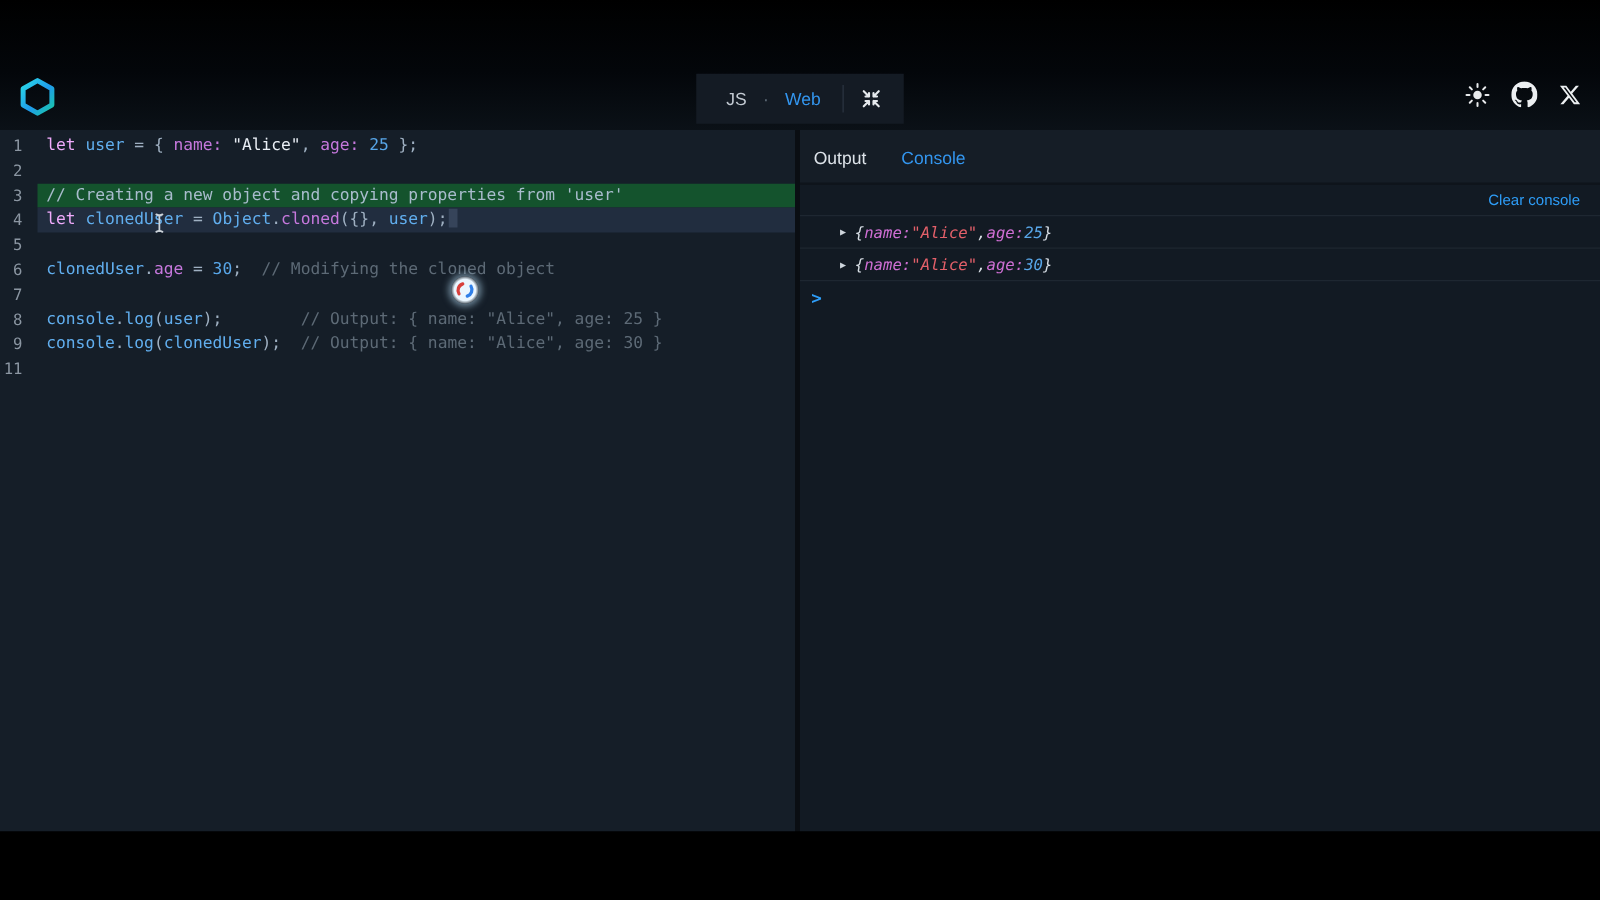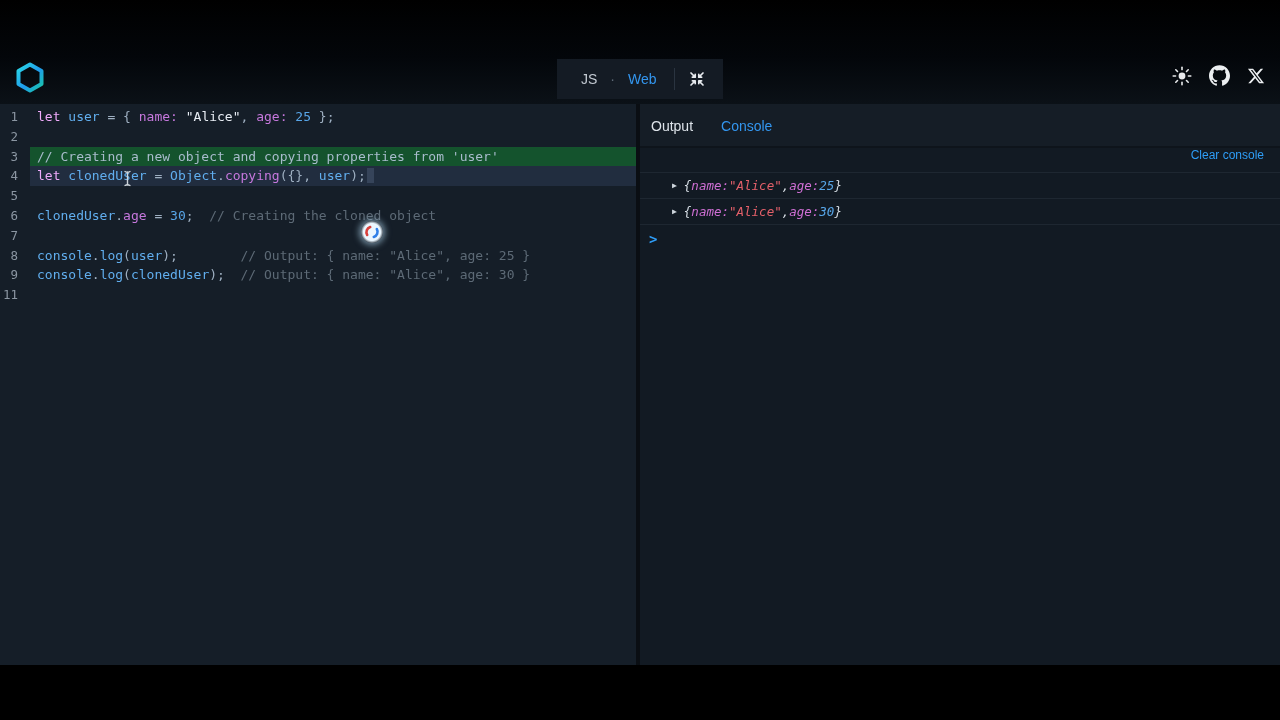--- a/index.html
+++ b/index.html
@@ -56,21 +56,21 @@
   .tk.st{color:#e9eef5;}
   .tk.nm{color:#58a6e8;}
   .tk.pn{color:#9fb0c2;}
   .tk.cm{color:#5d6a76;}
   .tk.cms{color:#a9bccd;}
 
   
   .console-head{height:44px;background:#151d26;display:flex;align-items:center;
     padding-left:11px;box-shadow:inset 0 -2px 0 #0e141b;flex-shrink:0;}
   .console-head .tab{margin-right:28px;}
-  .clear-row{height:24px;display:flex;justify-content:flex-end;
+  .clear-row{height:24px;display:flex;justify-content:flex-end;align-items:center;
     padding-right:16px;}
   .clear-link{color:#2e9df7;font-size:12px;cursor:pointer;}
   .entries{border-top:1px solid #1e2731;}
   .entry{height:25px;display:flex;align-items:center;border-bottom:1px solid #1e2731;
     padding-left:32px;font-family:"DejaVu Sans Mono",monospace;font-size:12.5px;
     font-style:italic;}
   .tri{color:#cfd6dd;font-size:8px;margin-right:7px;font-style:normal;cursor:pointer;}
   .tk.c-pn{color:#d6dde4;}
   .tk.c-prop{color:#cf6fd4;}
   .tk.c-str{color:#e4606a;}
@@ -153,29 +153,29 @@
           <div class="line">
             <span class="gutter">2</span>
             <span class="code"></span>
           </div>
           <div class="line sel">
             <span class="gutter">3</span>
             <span class="code"><span class="tk cms">// Creating a new object and copying properties from 'user'</span></span>
           </div>
           <div class="line cur">
             <span class="gutter">4</span>
-            <span class="code"><span class="tk kw">let</span><span class="tk pn"> </span><span class="tk vr">clonedUser</span><span class="tk pn"> = </span><span class="tk vr">Object</span><span class="tk pn">.</span><span class="tk pr">copying</span><span class="tk pn">({}, </span><span class="tk vr">user</span><span class="tk pn">);</span><span class="caret"></span></span>
+            <span class="code"><span class="tk kw">let</span><span class="tk pn"> </span><span class="tk vr">clonedUser</span><span class="tk pn"> = </span><span class="tk vr">Object</span><span class="tk pn">.</span><span class="tk pr">cloned</span><span class="tk pn">({}, </span><span class="tk vr">user</span><span class="tk pn">);</span><span class="caret"></span></span>
           </div>
           <div class="line">
             <span class="gutter">5</span>
             <span class="code"></span>
           </div>
           <div class="line">
             <span class="gutter">6</span>
-            <span class="code"><span class="tk vr">clonedUser</span><span class="tk pn">.</span><span class="tk pr">age</span><span class="tk pn"> = </span><span class="tk nm">30</span><span class="tk pn">;  </span><span class="tk cm">// Creating the cloned object</span></span>
+            <span class="code"><span class="tk vr">clonedUser</span><span class="tk pn">.</span><span class="tk pr">age</span><span class="tk pn"> = </span><span class="tk nm">30</span><span class="tk pn">;  </span><span class="tk cm">// Modifying the cloned object</span></span>
           </div>
           <div class="line">
             <span class="gutter">7</span>
             <span class="code"></span>
           </div>
           <div class="line">
             <span class="gutter">8</span>
             <span class="code"><span class="tk vr">console</span><span class="tk pn">.</span><span class="tk vr">log</span><span class="tk pn">(</span><span class="tk vr">user</span><span class="tk pn">);        </span><span class="tk cm">// Output: { name: "Alice", age: 25 }</span></span>
           </div>
           <div class="line">

